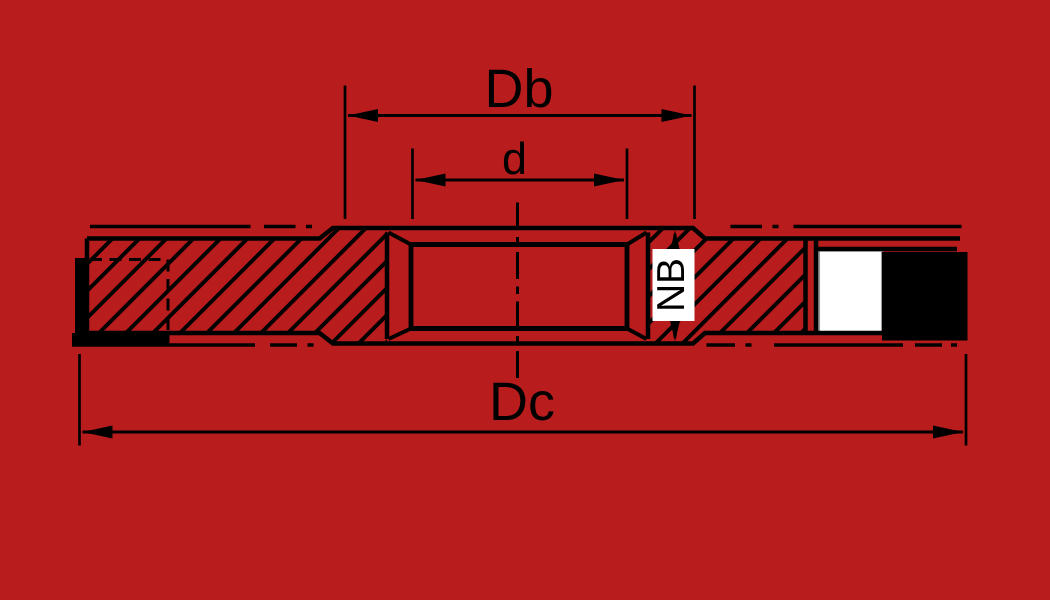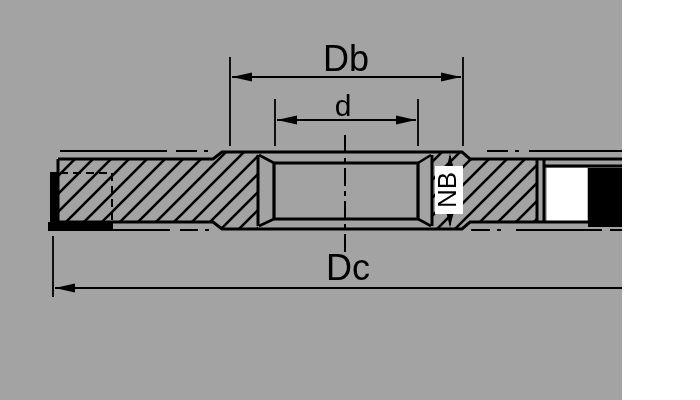--- a/index.html
+++ b/index.html
@@ -1,16 +1,16 @@
 <!DOCTYPE html>
 <html><head>
 <meta charset="utf-8">
 <style>
   html,body{margin:0;padding:0;background:#fff;}
-  .stage{position:relative;width:622px;height:400px;background:#a3a3a3;overflow:hidden;
+  .stage{position:relative;width:700px;height:400px;background:#b91c1c;overflow:hidden;
          font-family:"Liberation Sans",sans-serif;}
   svg{display:block}
   text{fill:#000;}
   .dimlabel{font-family:"Liberation Sans",sans-serif;}
 </style>
 </head>
 <body>
 
 <div class="stage">
 <svg width="700" height="400" viewBox="0 0 700 400">

